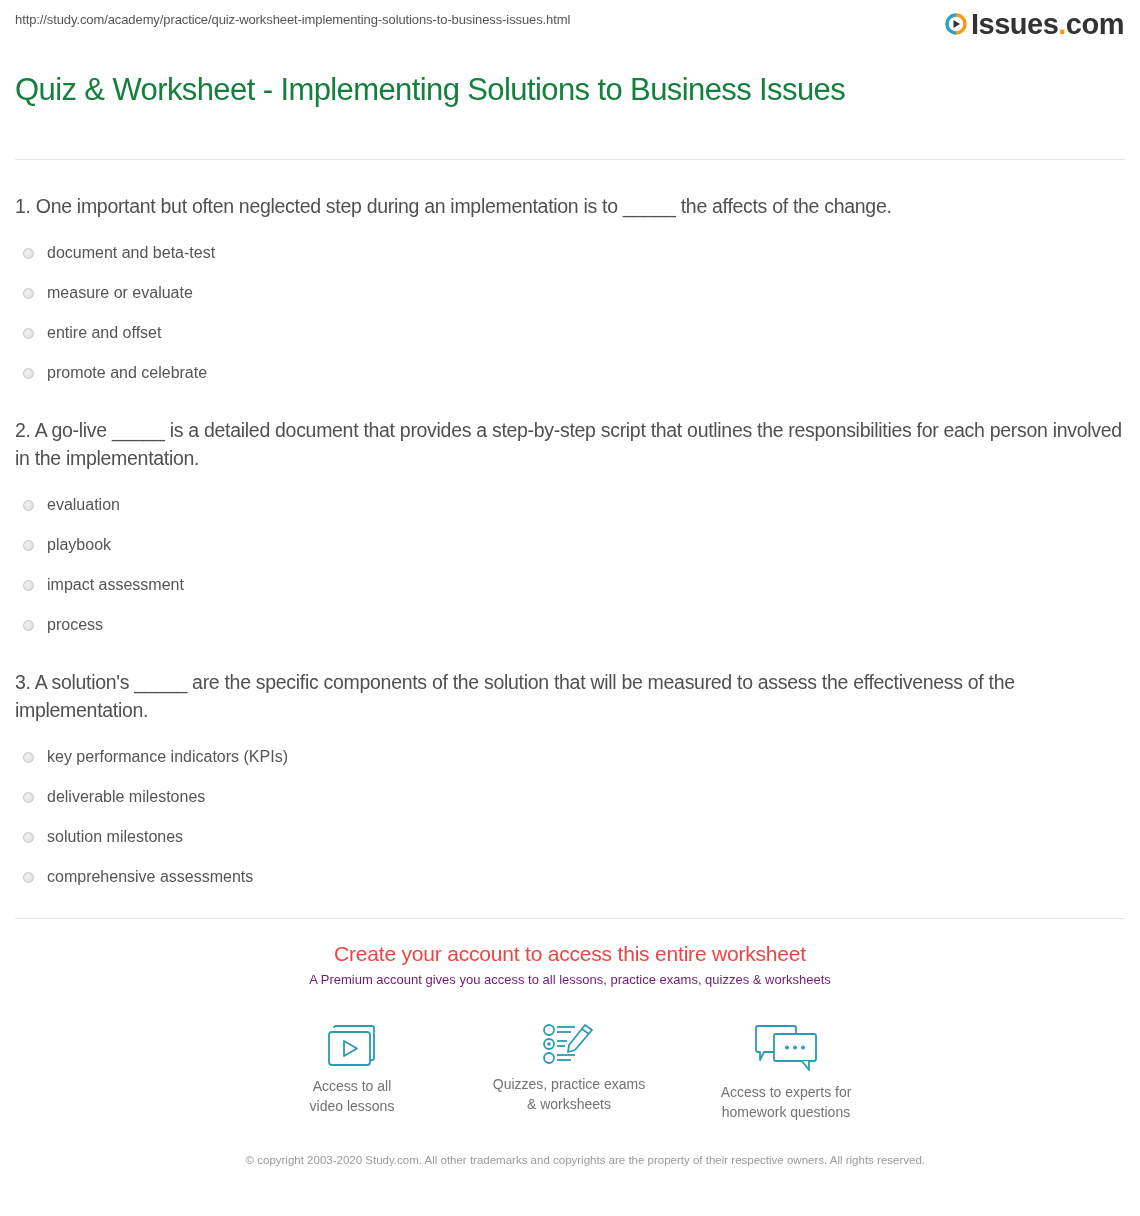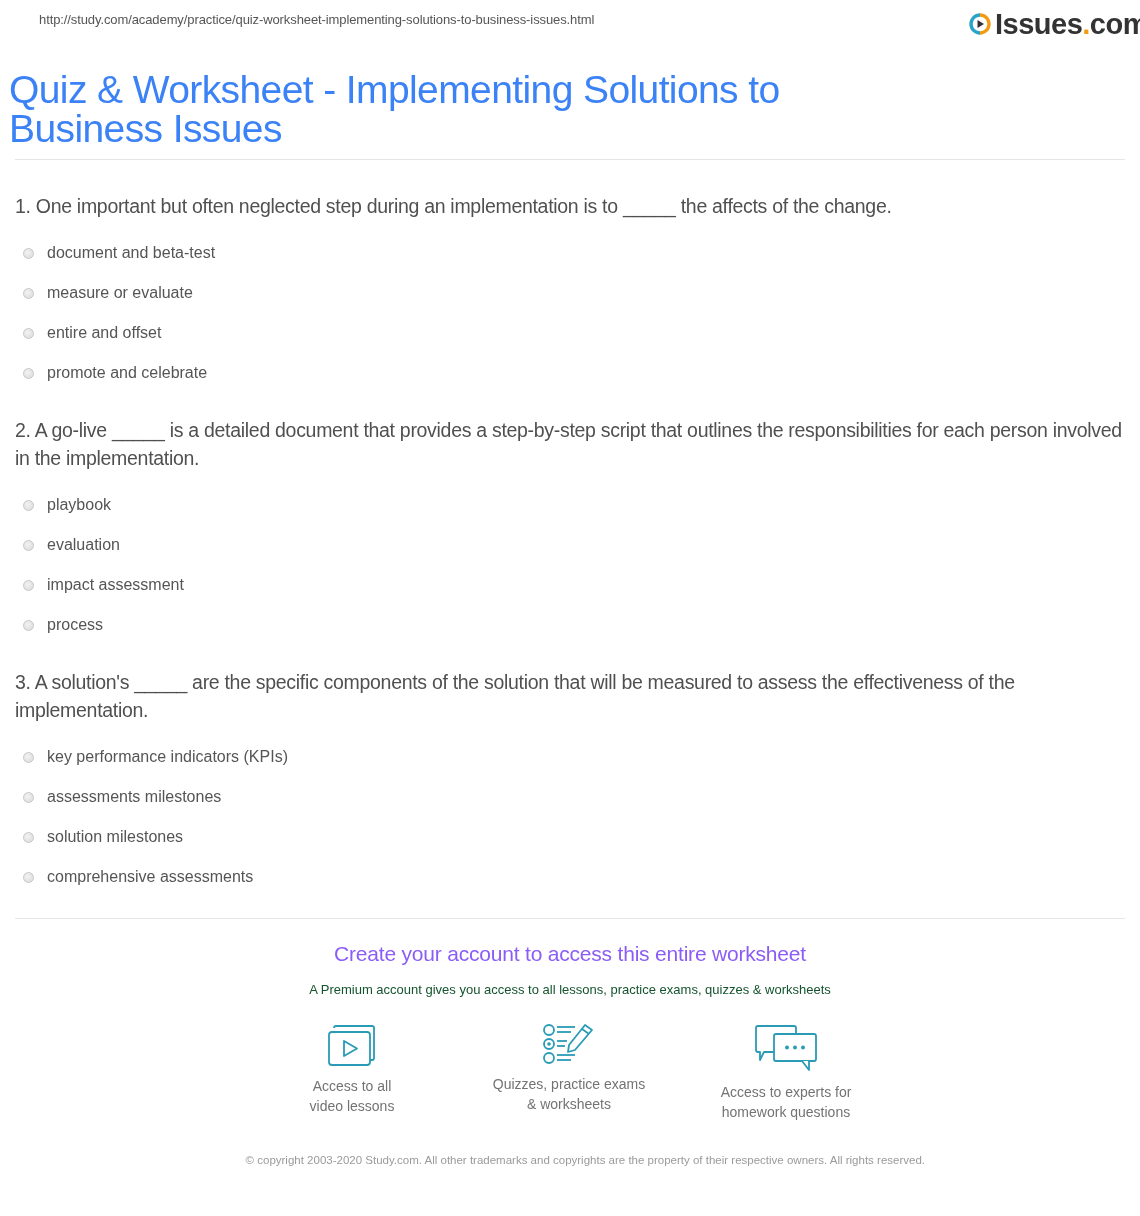--- a/index.html
+++ b/index.html
@@ -1,38 +1,38 @@
 <!DOCTYPE html>
 <html><head>
   <meta charset="utf-8">
   <style>
     * { box-sizing: border-box; margin: 0; padding: 0; }
     html, body { width: 1140px; height: 1216px; background: #ffffff; overflow: hidden; }
     body { font-family: "Liberation Sans", "DejaVu Sans", sans-serif; color: #4a4a4a; position: relative; }
 
-    .top-bar { position: relative; height: 60px; margin-left: 24px; }
+    .top-bar { position: relative; height: 60px; }
     .url { position: absolute; left: 15px; top: 12px; font-size: 13px; color: #555; letter-spacing: -0.1px; }
     .logo { position: absolute; left: 945px; top: 8px; display: flex; align-items: center; }
     .logo-mark { width: 22px; height: 22px; margin-right: 4px; }
     .logo-text { font-size: 29px; font-weight: bold; color: #333; letter-spacing: -0.5px; line-height: 32px; }
     .logo-text .dot { color: #f39c12; }
 
-    .page-title { position: absolute; left: 9px; top: 70px; width: 840px; font-size: 39px; line-height: 39px; color: #3b82f6; letter-spacing: -0.6px; font-weight: normal; }
+    .page-title { position: absolute; left: 15px; top: 70px; width: 840px; font-size: 31px; line-height: 39px; color: #15803d; letter-spacing: -0.6px; font-weight: normal; }
     .divider { position: absolute; left: 15px; width: 1110px; height: 1px; background: #e6e6e6; }
 
     .question { position: absolute; left: 15px; width: 1110px; }
     .q-text { font-size: 19.5px; line-height: 28px; color: #505050; font-weight: normal; letter-spacing: -0.3px; }
     .options { list-style: none; margin-top: 13px; }
     .option { display: flex; align-items: center; height: 40px; cursor: pointer; text-align: center; }
     .radio { width: 11px; height: 11px; border-radius: 50%; border: 1px solid #c8c8c8; background: radial-gradient(circle at 40% 40%, #f2f2f2, #d9d9d9); margin-left: 8px; margin-right: 13px; flex: none; }
     .opt-label { font-size: 16px; color: #555; }
 
     .cta { position: absolute; left: 0; width: 1140px; text-align: center; }
-    .cta-title { font-size: 21px; color: #8b5cf6; font-weight: normal; letter-spacing: -0.2px; }
-    .cta-sub { font-size: 13px; color: #14532d; margin-top: 16px; }
+    .cta-title { font-size: 21px; color: #ef4444; font-weight: normal; letter-spacing: -0.2px; }
+    .cta-sub { font-size: 13px; color: #701a75; margin-top: 6px; }
 
     .features { position: absolute; top: 1022px; left: 0; width: 1140px; }
     .feature { position: absolute; width: 200px; text-align: center; }
     .feature svg { display: block; margin: 0 auto; }
     .feature-label { font-size: 14px; line-height: 20px; color: #737373; margin-top: 8px; }
 
     .footer { position: absolute; top: 1152px; left: 215px; width: 710px; text-align: right; font-size: 11.5px; line-height: 17px; color: #9a9a9a; }
   </style>
 </head>
 <body>
@@ -72,25 +72,25 @@
         <span class="opt-label">promote and celebrate</span>
       </li>
   </ul>
 </div>
 
 <div class="question" style="top:416px;">
   <div class="q-text">2. A go-live _____ is a detailed document that provides a step-by-step script that outlines the responsibilities for each person involved in the implementation.</div>
   <ul class="options">
     <li class="option">
         <span class="radio"></span>
-        <span class="opt-label">playbook</span>
+        <span class="opt-label">evaluation</span>
       </li>
     <li class="option">
         <span class="radio"></span>
-        <span class="opt-label">evaluation</span>
+        <span class="opt-label">playbook</span>
       </li>
     <li class="option">
         <span class="radio"></span>
         <span class="opt-label">impact assessment</span>
       </li>
     <li class="option">
         <span class="radio"></span>
         <span class="opt-label">process</span>
       </li>
   </ul>
@@ -98,21 +98,21 @@
 
 <div class="question" style="top:668px;">
   <div class="q-text">3. A solution's _____ are the specific components of the solution that will be measured to assess the effectiveness of the implementation.</div>
   <ul class="options">
     <li class="option">
         <span class="radio"></span>
         <span class="opt-label">key performance indicators (KPIs)</span>
       </li>
     <li class="option">
         <span class="radio"></span>
-        <span class="opt-label">assessments milestones</span>
+        <span class="opt-label">deliverable milestones</span>
       </li>
     <li class="option">
         <span class="radio"></span>
         <span class="opt-label">solution milestones</span>
       </li>
     <li class="option">
         <span class="radio"></span>
         <span class="opt-label">comprehensive assessments</span>
       </li>
   </ul>

